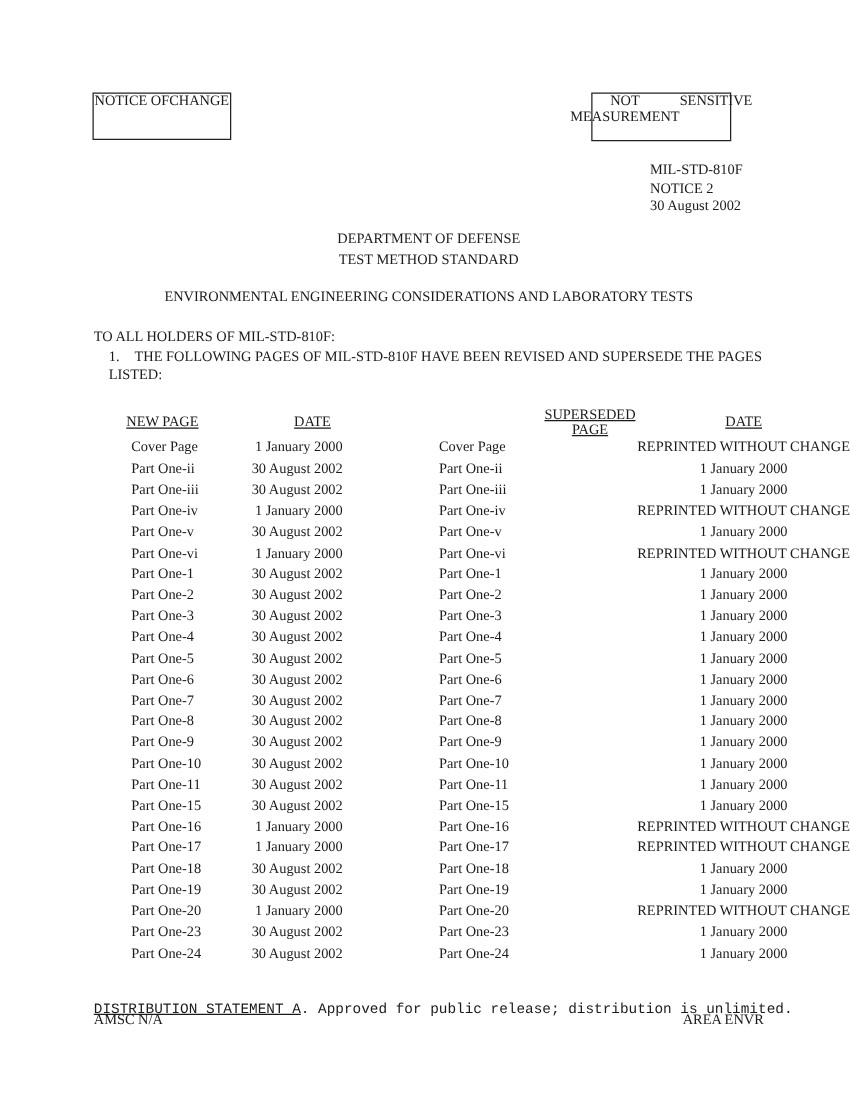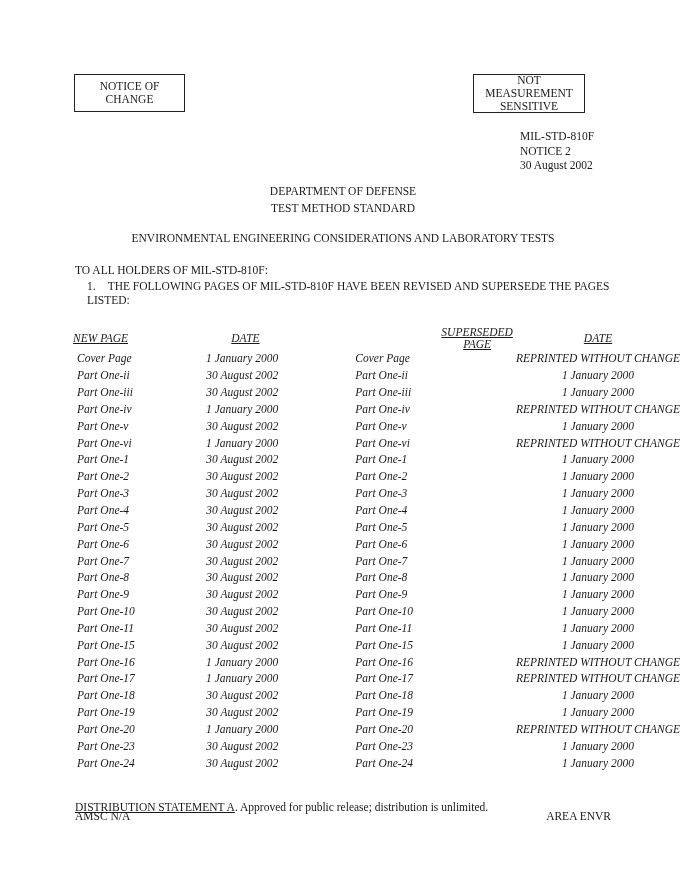--- a/index.html
+++ b/index.html
@@ -4,44 +4,43 @@
 <style>
   html, body { margin: 0; padding: 0; background: #ffffff; }
   body {
     width: 680px; height: 887px; position: relative; overflow: hidden;
     font-family: "Liberation Serif", "DejaVu Serif", serif;
     color: #1a1a1a; font-size: 11.5px;
   }
   .box {
     position: absolute; border: 1.3px solid #222; text-align: center;
     line-height: 13px; font-size: 11.5px; box-sizing: border-box;
-    display: flex; flex-direction: column; justify-content: center;
+    display: flex; flex-direction: row; justify-content: center;
   }
   #box-left { left: 74px; top: 74px; width: 111px; height: 38px; }
   #box-right { left: 473px; top: 74px; width: 112px; height: 39px; }
   .docid { position: absolute; left: 499px; top: 129px; line-height: 14.5px; font-size: 11.5px; margin-left: 21px; }
   .center-line { position: absolute; left: 0; width: 686px; text-align: center; font-size: 11.5px; }
   .para { position: absolute; left: 75px; font-size: 11.5px; line-height: 14px; }
   table.pages {
-    position: absolute; left: 61px; top: 326px; border-collapse: collapse;
+    position: absolute; left: 89px; top: 326px; border-collapse: collapse;
     font-size: 11.5px;
-    font-style: italic;
   }
   table.pages th { font-weight: normal; text-decoration: underline; padding: 0; height: 16px; }
   table.pages td { padding: 0; height: 16.85px; white-space: nowrap; }
   .c1 { width: 105px; text-align: left; padding-left: 16px !important; }
   .c2 { width: 92px; text-align: right; padding-right: 0 !important; }
   .c3 { width: 82px; }
   .c4 { width: 164px; text-align: center; }
   th.c1 { text-align: left; padding-left: 12px !important; }
   th.c2 { text-align: center; padding-left: 50px !important; }
   th.c3 { text-align: center; padding-left: 160px !important; }
   td.c3 { padding-left: 77px !important; }
   .footer-row { position: absolute; left: 75px; width: 536px; top: 810px; display: flex; justify-content: space-between; gap: 40px; }
-  .dist { position: absolute; left: 75px; top: 801px; }
+  .dist { position: absolute; left: 75px; top: 801px; font-family: Liberation Mono, monospace; }
   .dist .u { text-decoration: underline; }
 </style>
 </head>
 <body>
 
 <div id="box-left" class="box">
   <div>NOTICE OF</div>
   <div>CHANGE</div>
 </div>
 

